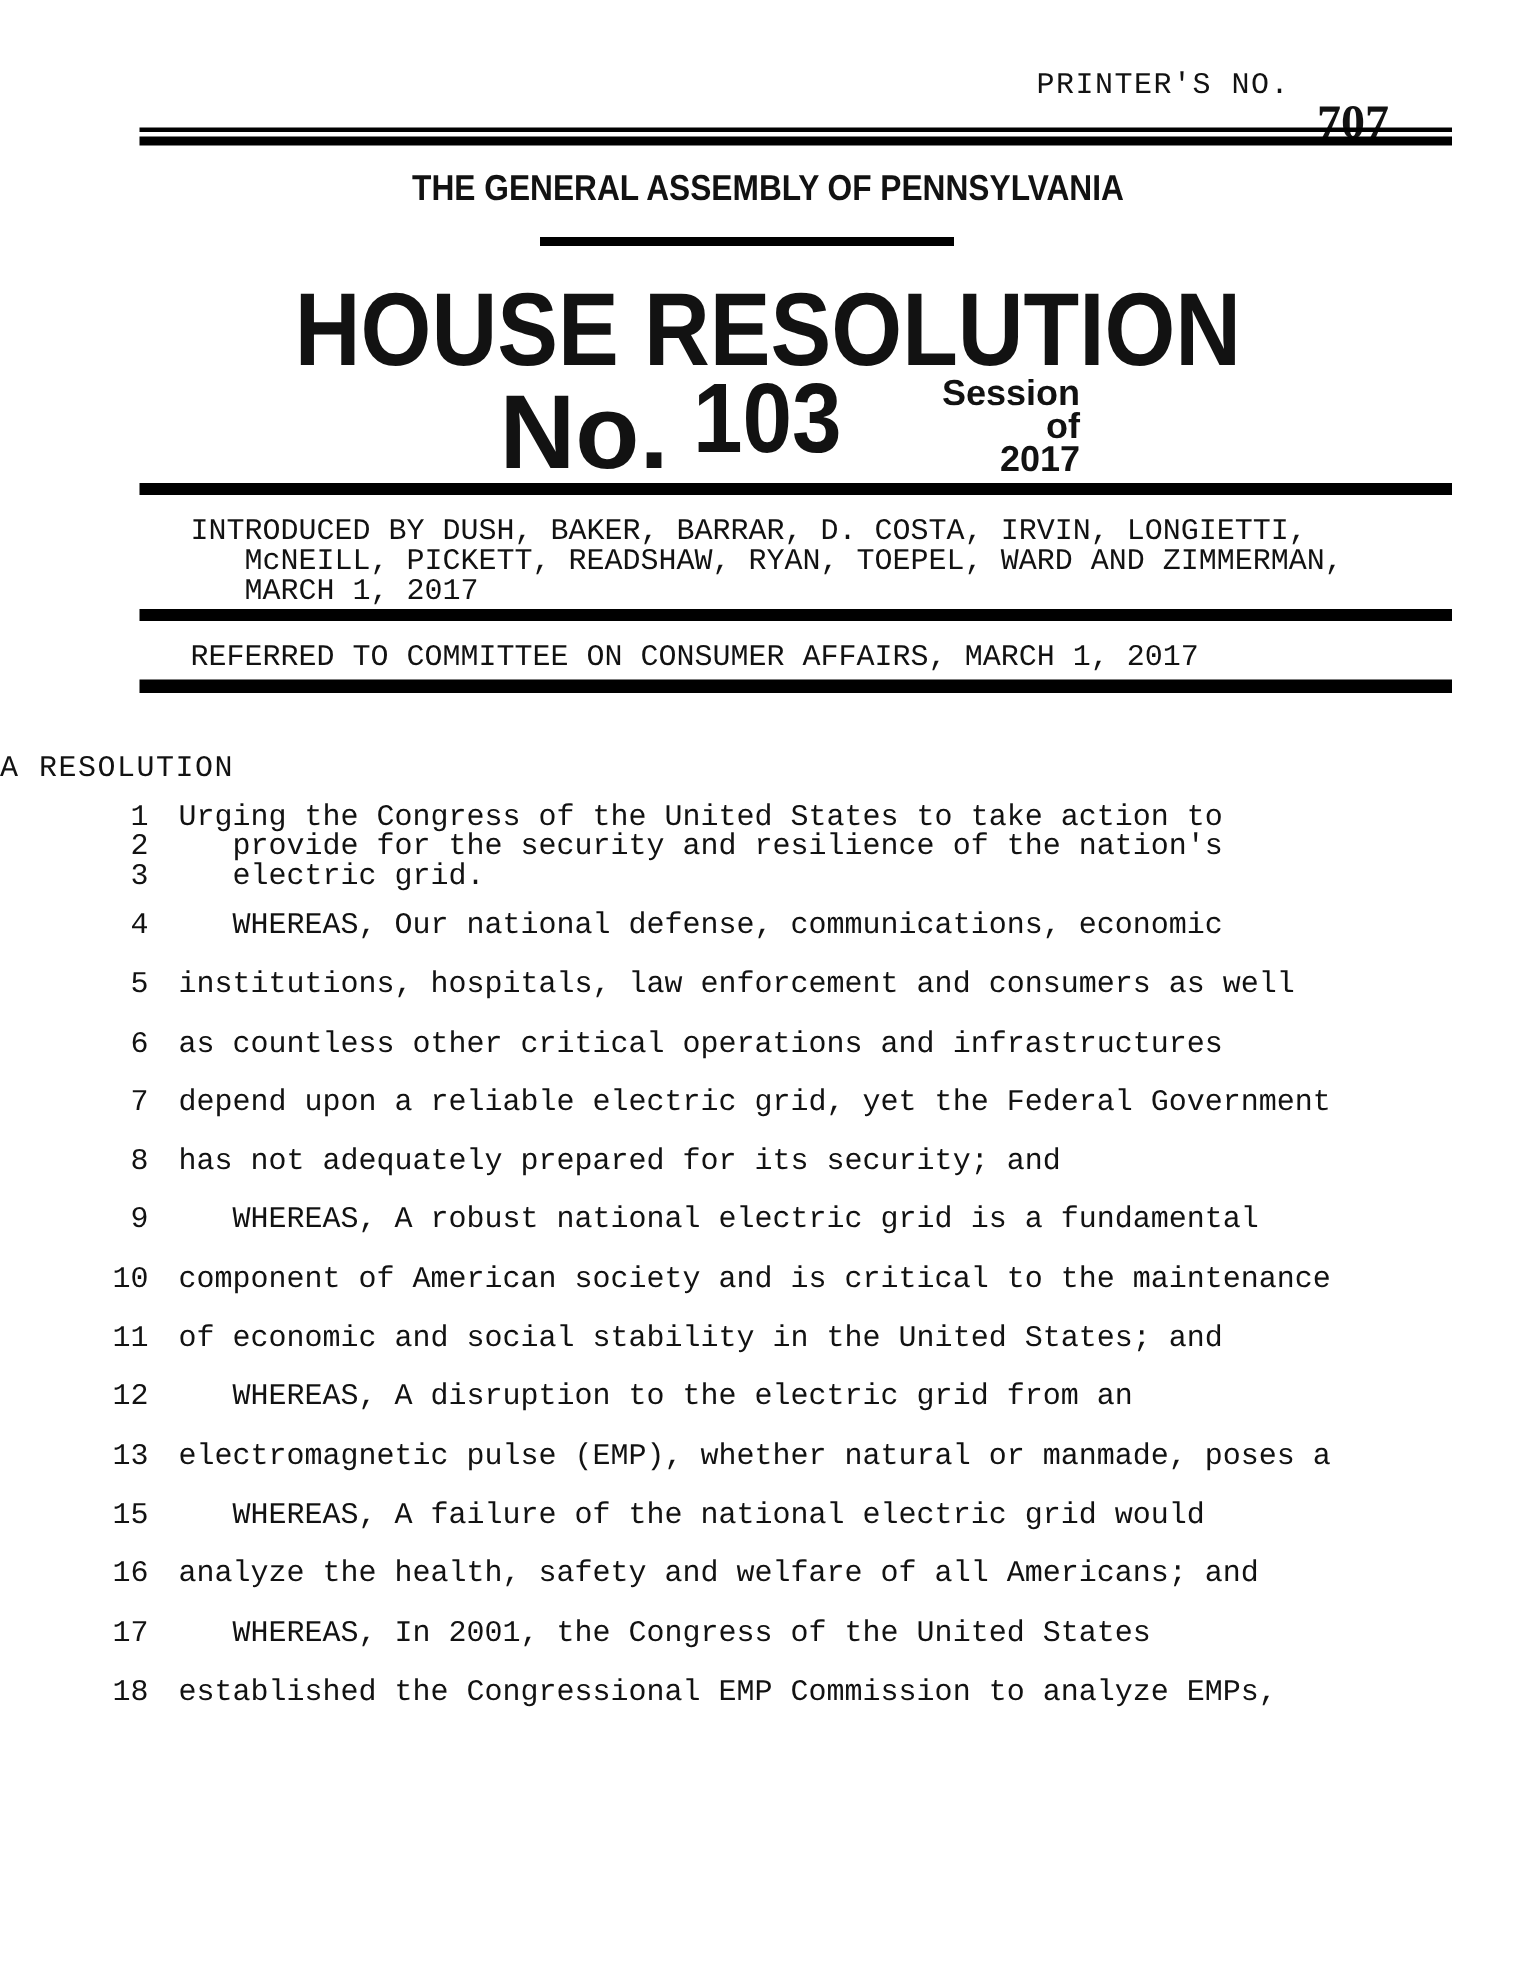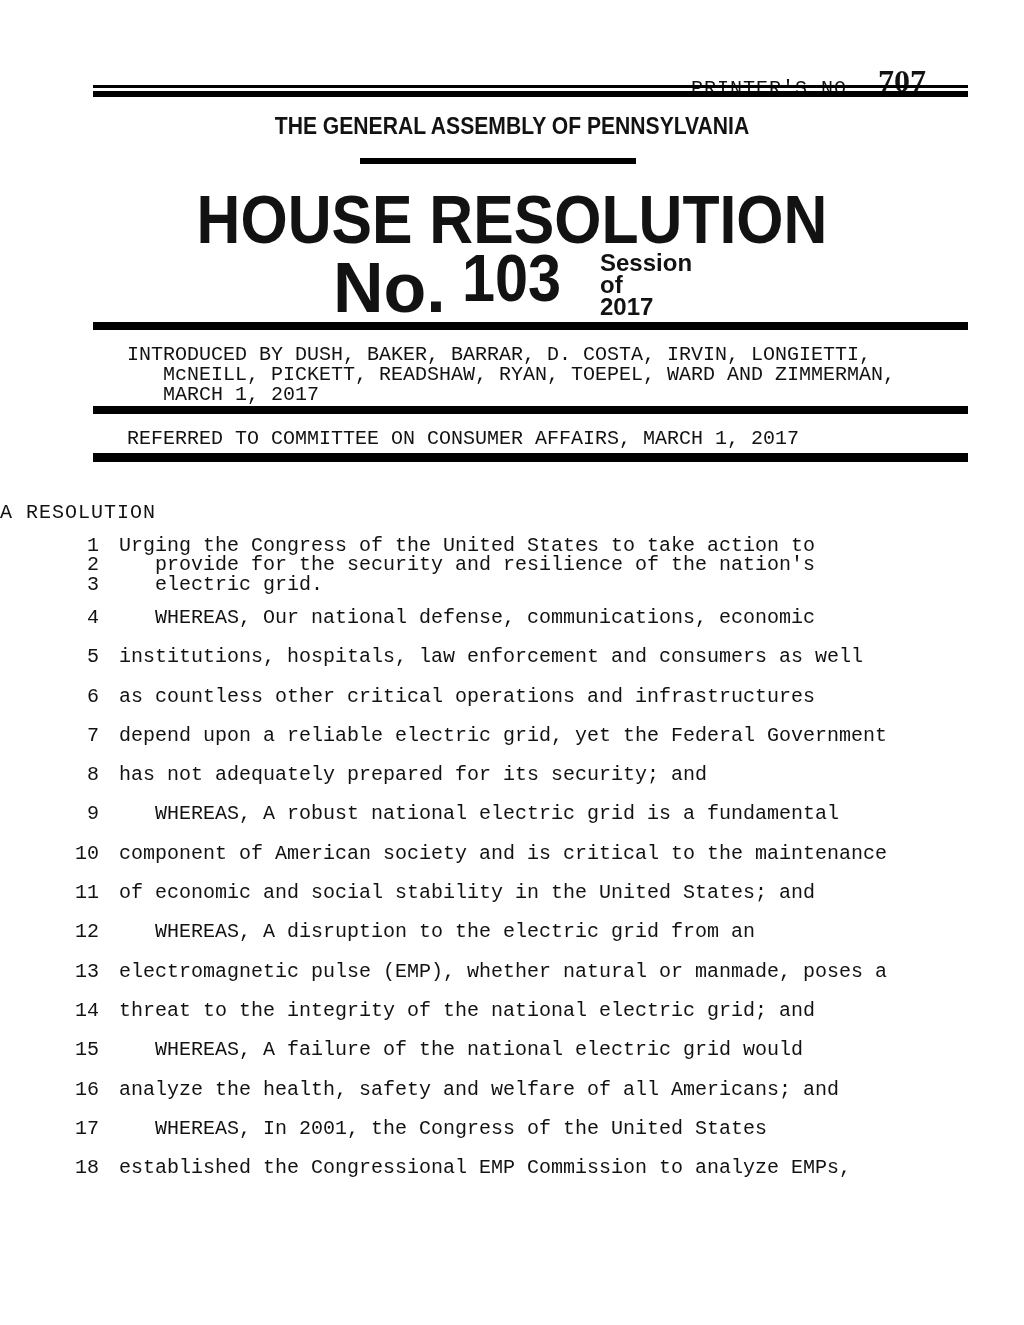--- a/index.html
+++ b/index.html
@@ -8,21 +8,21 @@
     width:1024px;height:1325px;
     margin:0 auto;
     background:#ffffff;
     color:#121212;
     font-family:"Liberation Mono",monospace;
     overflow:hidden;
   }
   
   .printer-row{
     position:absolute;top:46px;right:98px;
-    display:flex;align-items:flex-end;gap:18px;
+    display:flex;align-items:flex-start;gap:18px;
   }
   .printer-label{
     font-family:"Liberation Mono",monospace;
     font-size:20px;letter-spacing:1px;
   }
   .printer-number{
     font-family:Liberation Serif, serif;
     font-weight:bold;font-size:32px;margin-top:17px;
   }
   .rule{position:absolute;left:93px;width:875px;background:#000;}
@@ -52,21 +52,21 @@
     font-weight:bold;font-size:70px;line-height:1;
   }
   .res-number{
     position:absolute;top:245px;left:462px;
     font-family:"Liberation Sans",sans-serif;
     font-weight:bold;font-size:66px;line-height:1;
     transform:scaleX(0.9);transform-origin:left top;
   }
   .session-block{
     position:absolute;top:252px;left:600px;width:120px;
-    text-align:left;
+    text-align:right;
     font-family:"Liberation Sans",sans-serif;
     font-weight:bold;font-size:24px;line-height:22px;
   }
   .rule-b{top:322px;height:8px;}
   .intro-block{
     position:absolute;top:345px;left:127px;
     font-size:20px;line-height:20px;white-space:pre;
   }
   .rule-c{top:406px;height:8px;}
   .referred-line{
@@ -191,24 +191,20 @@
       <div class="line-row">
         <span class="line-num">12</span>
         <span class="line-text">   WHEREAS, A disruption to the electric grid from an</span>
       </div>
 
       <div class="line-row">
         <span class="line-num">13</span>
         <span class="line-text">electromagnetic pulse (EMP), whether natural or manmade, poses a</span>
       </div>
 
-      <div class="line-row">
-        <span class="line-num">14</span>
-        <span class="line-text">threat to the integrity of the national electric grid; and</span>
-      </div>
 
       <div class="line-row">
         <span class="line-num">15</span>
         <span class="line-text">   WHEREAS, A failure of the national electric grid would</span>
       </div>
 
       <div class="line-row">
         <span class="line-num">16</span>
         <span class="line-text">analyze the health, safety and welfare of all Americans; and</span>
       </div>

